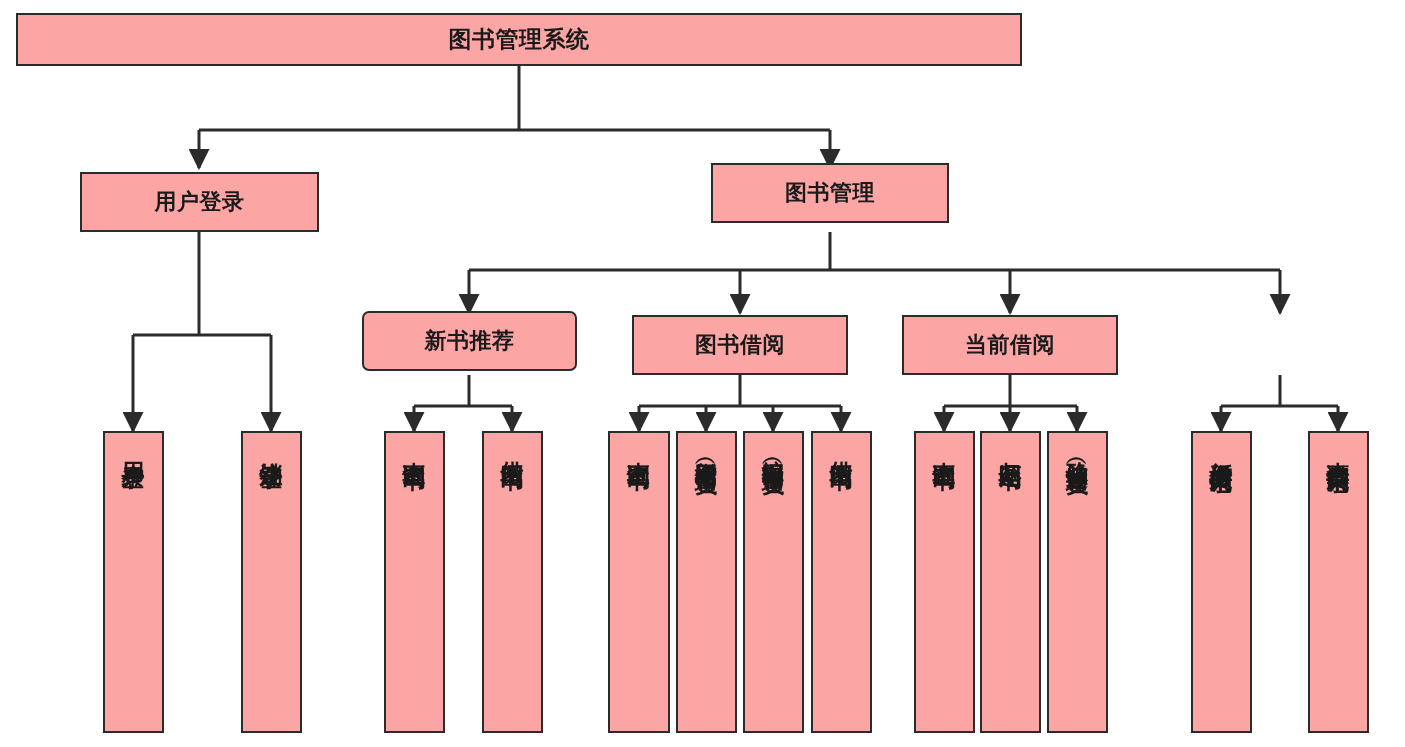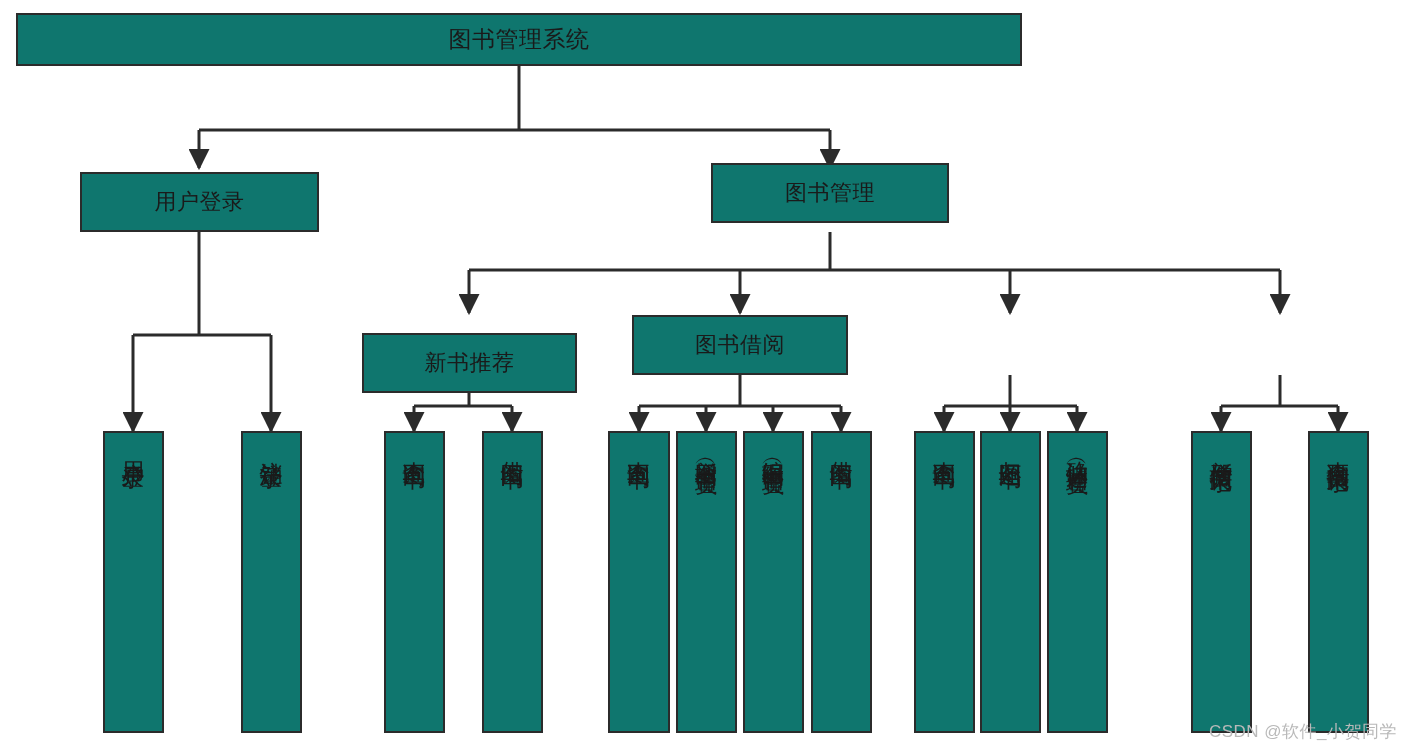--- a/index.html
+++ b/index.html
@@ -22,26 +22,27 @@
     position: absolute;
     left: 0;
     top: 0;
     width: 1405px;
     height: 747px;
     pointer-events: none;
   }
   .node {
     position: absolute;
     box-sizing: border-box;
-    background: #0f766e;
+    background: #fca5a5;
     border: 2px solid #2b2b2b;
     display: flex;
     align-items: center;
     justify-content: center;
     color: #1a1a1a;
+    font-weight: bold;
   }
   .node .label {
     display: block;
     text-align: center;
     line-height: 1.18;
     letter-spacing: 0.5px;
   }
   
   .node.horiz .label {
     font-size: 22px;
@@ -139,28 +140,31 @@
   </div>
 
   <div class="node horiz" style="left:80px; top:172px; width:239px; height:60px;">
     <span class="label">用户登录</span>
   </div>
 
   <div class="node horiz" style="left:711px; top:163px; width:238px; height:60px;">
     <span class="label">图书管理</span>
   </div>
 
-  <div class="node horiz" style="left:362px; top:333px; width:215px; height:60px;">
+  <div class="node horiz" style="left:362px; top:311px; width:215px; height:60px;border-radius:7px;">
     <span class="label">新书推荐</span>
   </div>
 
   <div class="node horiz" style="left:632px; top:315px; width:216px; height:60px;justify-content:center;">
     <span class="label">图书借阅</span>
   </div>
 
+  <div class="node horiz" style="left:902px; top:315px; width:216px; height:60px;">
+    <span class="label">当前借阅</span>
+  </div>
 
 
   <div class="node vert" style="left:103px; top:431px; width:61px; height:302px;">
     <span class="label">用户登录</span>
   </div>
 
   <div class="node vert" style="left:241px; top:431px; width:61px; height:302px;">
     <span class="label">注销登录</span>
   </div>
 
@@ -201,15 +205,14 @@
   </div>
 
   <div class="node vert" style="left:1191px; top:431px; width:61px; height:302px;">
     <span class="label">新增借阅记录</span>
   </div>
 
   <div class="node vert" style="left:1308px; top:431px; width:61px; height:302px;">
     <span class="label">查询借阅记录</span>
   </div>
 
-  <div id="watermark">CSDN @软件_小贺同学</div>
 
 </div>
 
 </body></html>

